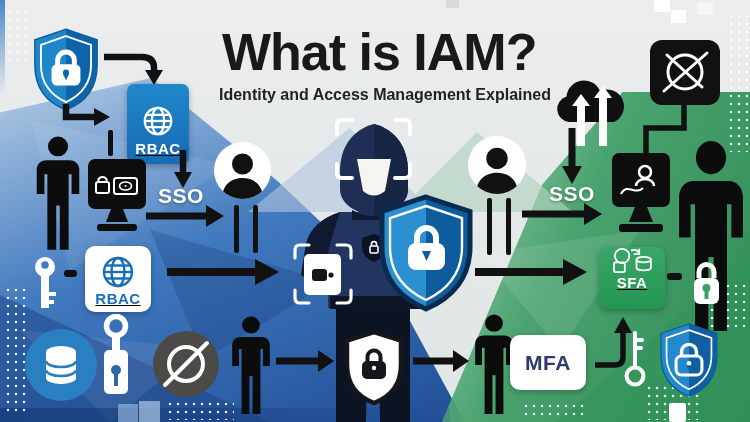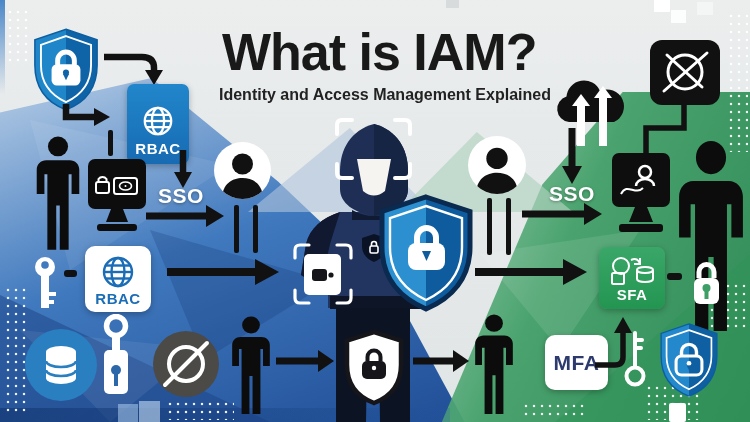--- a/index.html
+++ b/index.html
@@ -6,21 +6,21 @@
   #stage{position:relative;width:750px;height:422px;overflow:hidden;
          font-family:"Liberation Sans",sans-serif;
          background:linear-gradient(180deg,#eceeee 0%,#e7eaeb 30%,#e0e5e6 100%);}
   .abs{position:absolute;}
   .dots{background-image:radial-gradient(circle,rgba(255,255,255,.92) 1.4px,transparent 1.6px);
         background-size:8px 8px;}
   .sq{position:absolute;}
   .txt{position:absolute;color:#fff;font-weight:700;}
   .sso{font-size:21px;letter-spacing:.5px;text-shadow:0 1px 3px rgba(0,0,0,.35);}
   .badge{position:absolute;display:flex;flex-direction:column;align-items:center;justify-content:flex-end;
-         box-shadow:0 2px 6px rgba(0,0,0,.28);}
+         box-shadow:0 2px 6px rgba(0,0,0,.28);text-decoration:underline;}
   svg{position:absolute;display:block;}
   .z1{z-index:1}.z2{z-index:2}.z3{z-index:3}
 </style>
 </head>
 <body>
 
 <div id="stage">
 
   <div class="abs" style="left:0;top:78px;width:505px;height:344px;background:linear-gradient(160deg,rgba(140,180,225,.55) 0%,#4079be 45%,#1f4c94 100%);clip-path:polygon(0 10%,30% 0,55% 30%,78% 62%,92% 100%,0 100%);"></div>
   <div class="abs" style="left:0;top:295px;width:270px;height:127px;background:#1c4286;opacity:.5;clip-path:polygon(0 0,100% 100%,0 100%);"></div>
@@ -315,32 +315,32 @@
   <div class="badge z3" style="left:599px;top:247px;width:66px;height:62px;border-radius:8px;background:linear-gradient(180deg,#3aa768,#239551);">
     <svg style="position:static;width:50px;height:30px;" viewBox="0 0 50 30">
       <g fill="none" stroke="#fff" stroke-width="2">
         <circle cx="14" cy="10" r="8"></circle>
         <path d="M24 4 q7 -3 9 4 M33 2 v6 h-6"></path>
         <ellipse cx="38" cy="14" rx="8" ry="3"></ellipse>
         <path d="M30 14 v9 a8 3 0 0 0 16 0 v-9"></path>
         <rect x="5" y="17" width="12" height="11" rx="1.5"></rect>
       </g>
     </svg>
-    <div style="color:#fff;font-size:15px;font-weight:700;letter-spacing:.5px;padding-bottom:6px;">SFA</div>
+    <div style="color:#fff;font-size:15px;font-weight:700;letter-spacing:.5px;padding-bottom:18px;">SFA</div>
   </div>
   <div class="abs z3" style="left:667px;top:273px;width:15px;height:7px;background:#111;border-radius:3px;"></div>
 
   <svg class="z3" style="left:690px;top:258px;width:33px;height:48px;" viewBox="0 0 33 48">
     <path d="M9 20 v-6 a7.5 7.5 0 0 1 15 0 v6" fill="none" stroke="#fff" stroke-width="5"></path>
     <rect x="4" y="20" width="25" height="26" rx="6" fill="#fff"></rect>
     <circle cx="16.5" cy="30" r="4" fill="#3d9e66"></circle>
       <rect x="14.5" y="33" width="4" height="8" fill="#3d9e66"></rect>
   </svg>
 
-  <div class="abs z3" style="left:545px;top:335px;width:63px;height:55px;border-radius:10px;background:#fff;box-shadow:0 2px 6px rgba(0,0,0,.28);display:flex;align-items:center;justify-content:center;">
+  <div class="abs z3" style="left:510px;top:335px;width:76px;height:55px;border-radius:10px;background:#fff;box-shadow:0 2px 6px rgba(0,0,0,.28);display:flex;align-items:center;justify-content:center;">
     <span style="color:#2c3a6d;font-size:21px;font-weight:700;letter-spacing:.5px;">MFA</span>
   </div>
   <svg class="z3" style="left:593px;top:313px;width:48px;height:60px;" viewBox="0 0 48 60">
     <path d="M2 52 H22 Q30 52 30 44 V20" fill="none" stroke="#111" stroke-width="5.5"></path>
     <polygon points="30,4 21,20 39,20" fill="#111"></polygon>
   </svg>
   <svg class="z3" style="left:620px;top:327px;width:30px;height:62px;" viewBox="0 0 30 62">
     <g fill="none" stroke="#fff" stroke-width="4" stroke-linecap="round">
       <line x1="15" y1="6" x2="15" y2="40"></line>
       <line x1="15" y1="13" x2="22" y2="13"></line>

